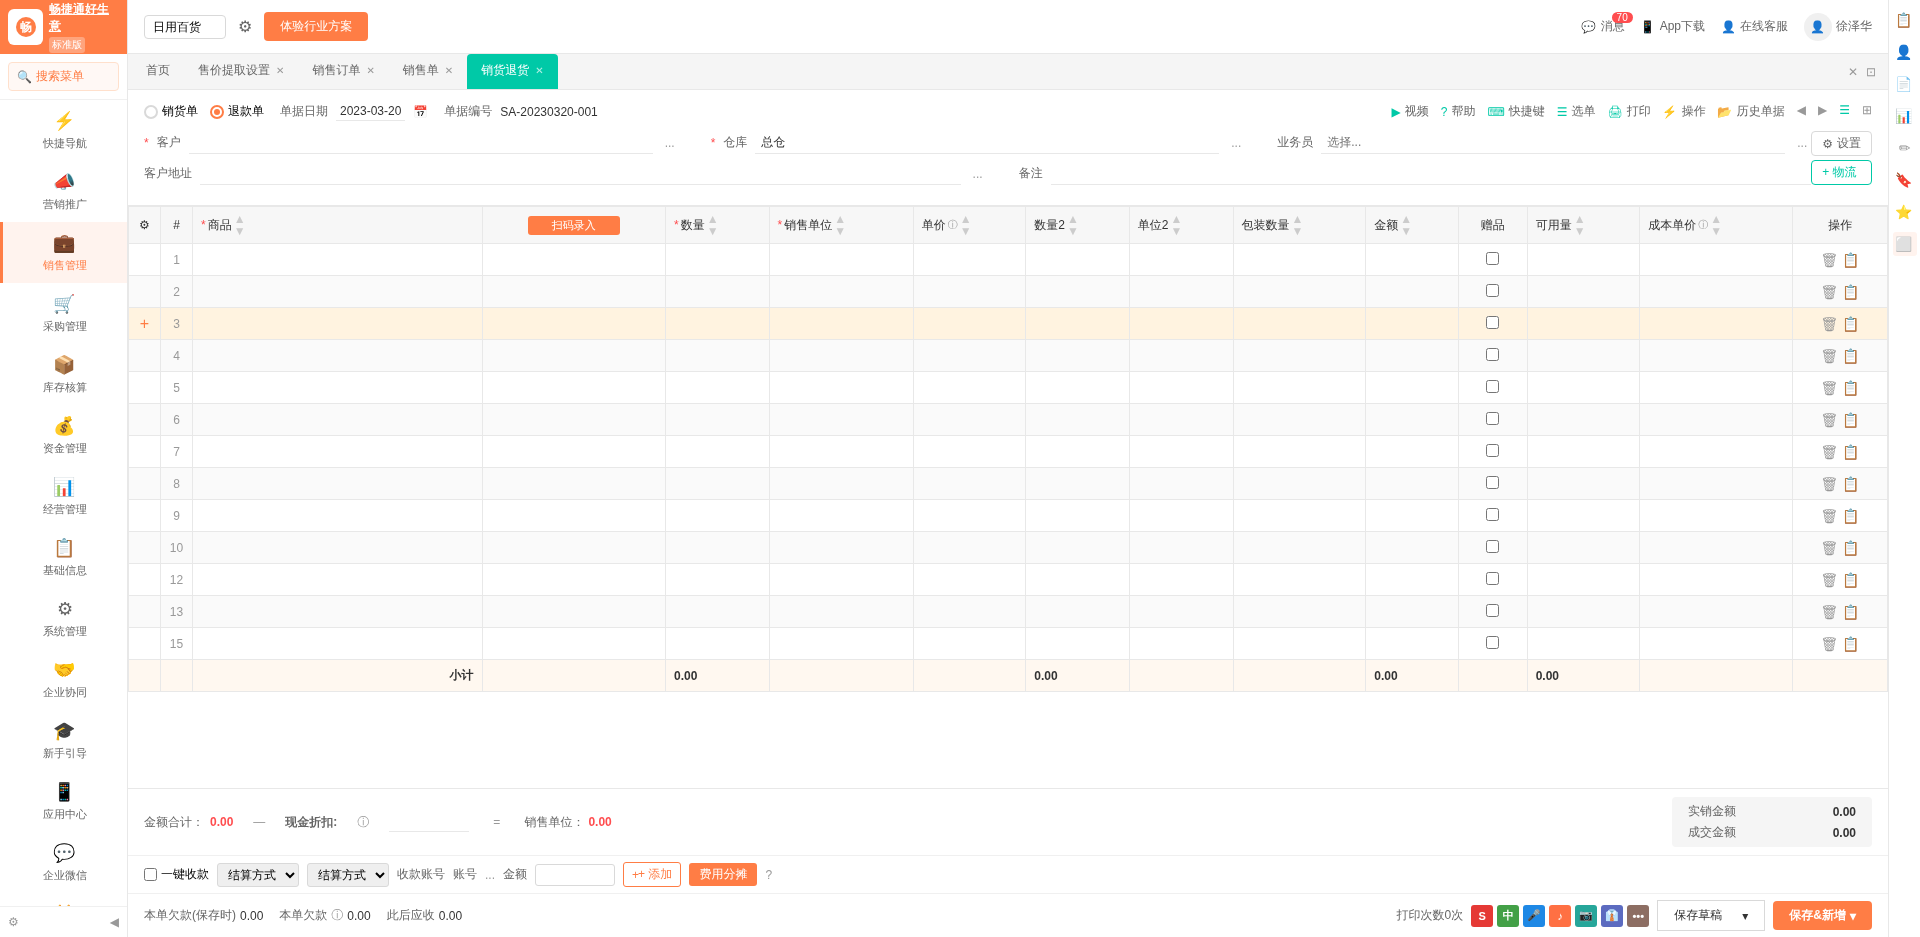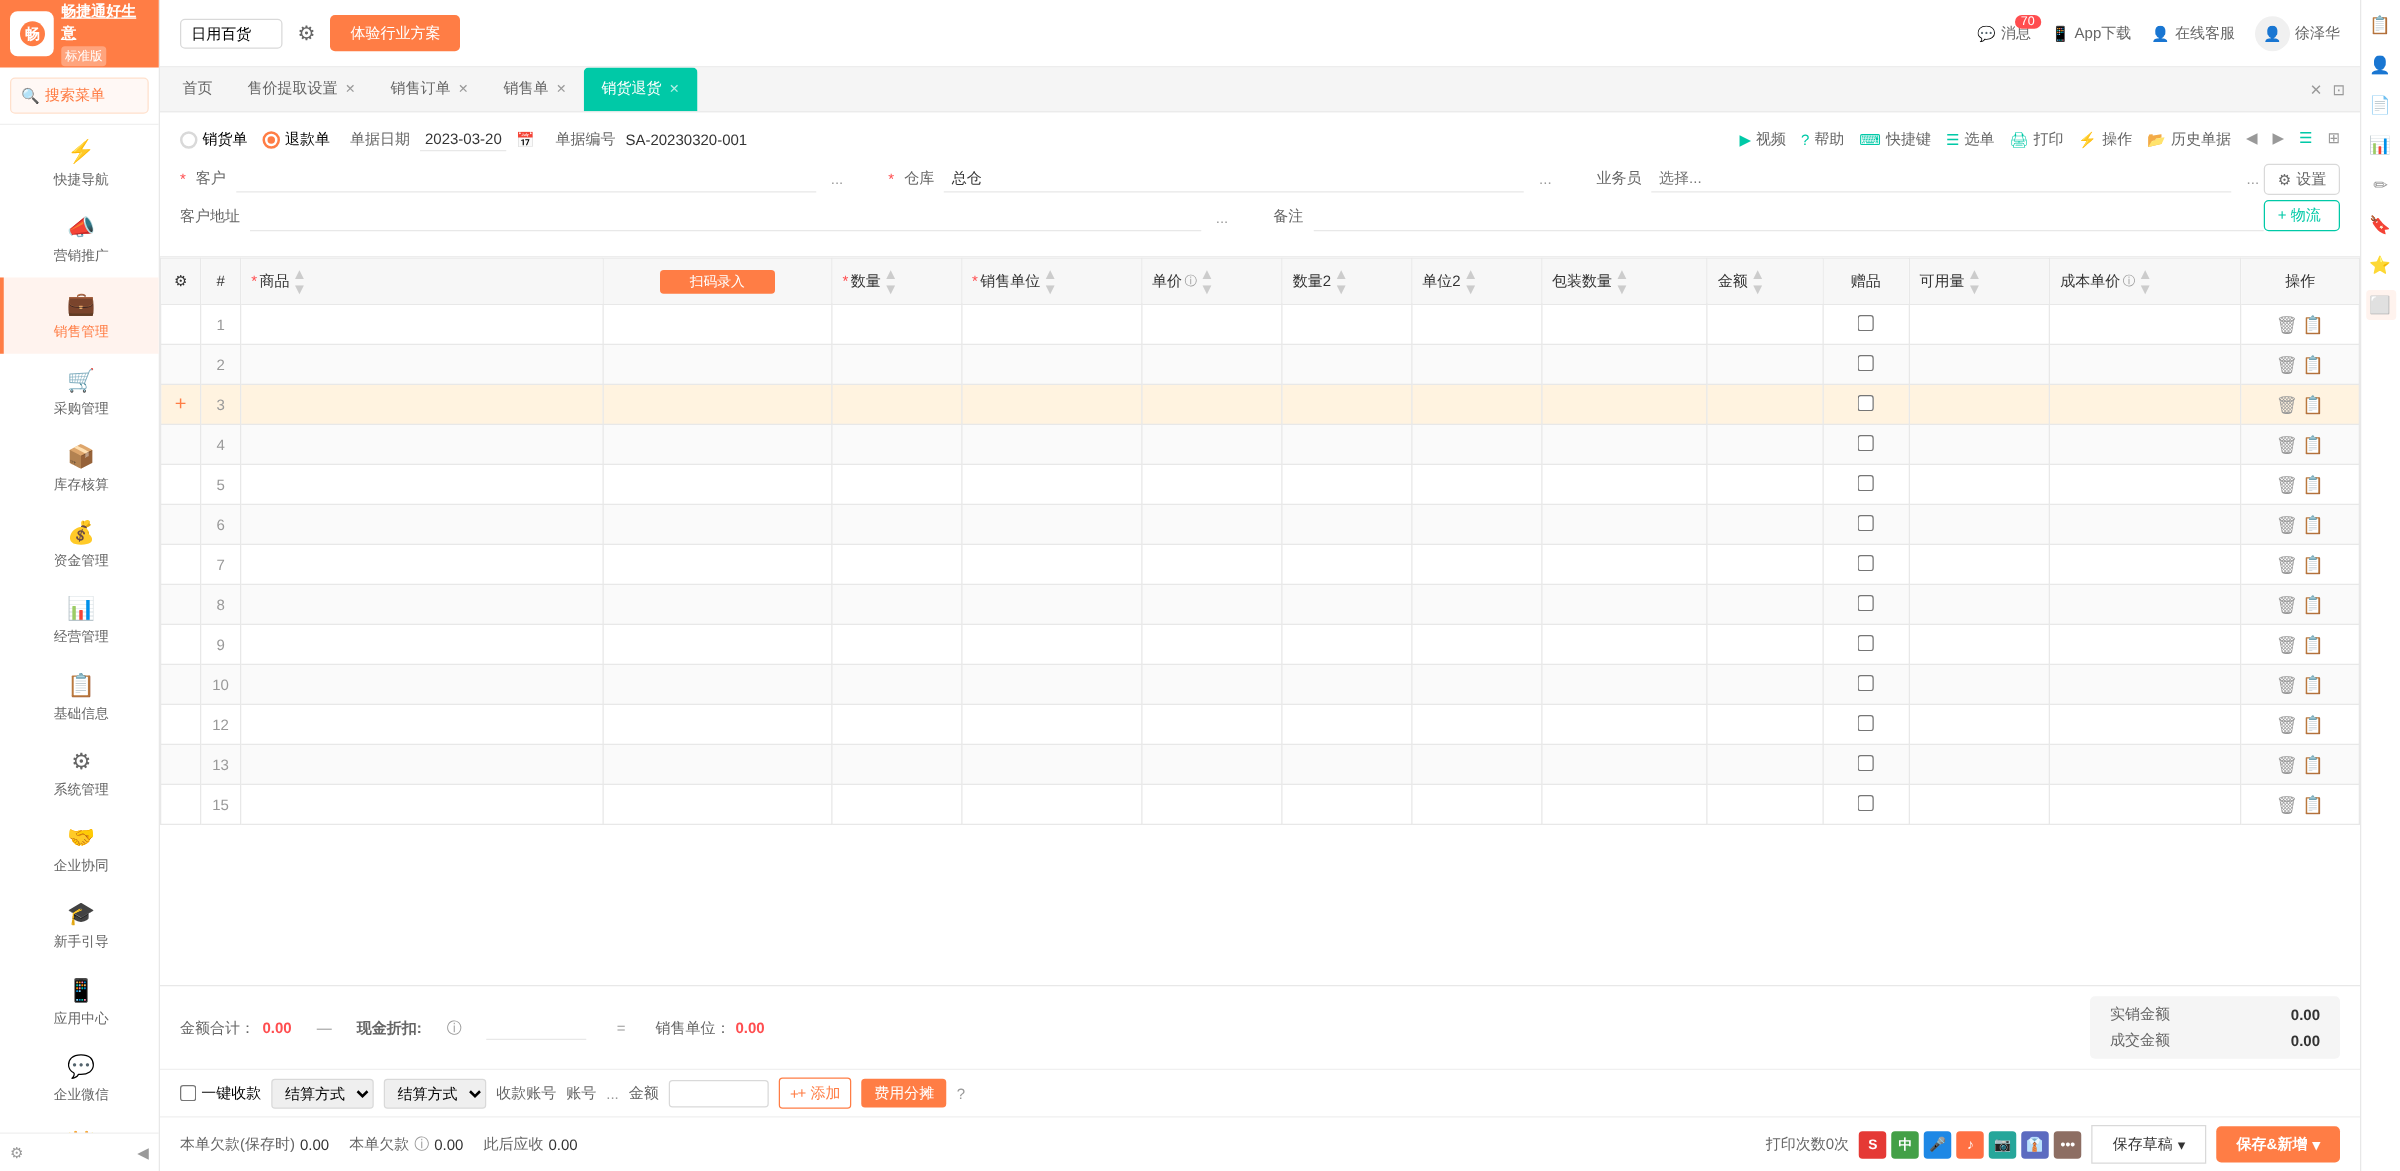--- a/index.html
+++ b/index.html
@@ -103,21 +103,21 @@
     .footer-fenpei-btn { background: #ff7d45; color: #fff; border: none; border-radius: 3px; padding: 3px 10px; cursor: pointer; }
     .footer-help { color: #999; cursor: pointer; }
     .footer-row3 { padding: 6px 16px; display: flex; align-items: center; gap: 16px; }
     .footer-stat { display: flex; align-items: center; gap: 4px; }
     .footer-stat-label { color: #666; }
     .footer-stat-value { color: #333; }
     .footer-action-right { margin-left: auto; display: flex; gap: 8px; align-items: center; }
     .footer-print-info { color: #666; }
     .footer-softwares { display: flex; gap: 4px; align-items: center; }
     .software-icon { width: 22px; height: 22px; border-radius: 3px; display: flex; align-items: center; justify-content: center; font-size: 11px; font-weight: bold; }
-    .btn-save-draft { border: 1px solid #d9d9d9; border-radius: 0; padding: 6px 16px; background: #fff; cursor: pointer; display: flex; align-items: center; gap: 4px; color: #333; text-align: center; }
+    .btn-save-draft { border: 1px solid #d9d9d9; border-radius: 0; padding: 6px 16px; background: #fff; cursor: pointer; display: flex; align-items: center; gap: 20px; color: #333; text-align: center; }
     .btn-save-new { background: #ff7d45; color: #fff; border: none; border-radius: 4px; padding: 6px 16px; cursor: pointer; display: flex; align-items: center; gap: 4px; font-size: 13px; font-weight: bold; }
 
     
     .right-sidebar { width: 32px; background: #fff; border-left: 1px solid #e8e8e8; display: flex; flex-direction: column; align-items: center; padding: 8px 0; gap: 8px; flex-shrink: 0; }
     .right-sidebar-icon { width: 24px; height: 24px; display: flex; align-items: center; justify-content: center; color: #999; cursor: pointer; font-size: 14px; }
     .right-sidebar-icon.active { color: #ff7d45; background: #fff3ee; border-radius: 3px; }
 
     .radio-dot { width: 14px; height: 14px; border-radius: 50%; border: 2px solid #d9d9d9; display: inline-flex; align-items: center; justify-content: center; }
     .radio-dot.checked { border-color: #ff7d45; }
     .radio-dot.checked::after { content: ''; width: 6px; height: 6px; border-radius: 50%; background: #ff7d45; }
@@ -720,20 +720,37 @@
       <td class="checkbox-cell"><input type="checkbox" style=""></td>
       <td></td>
       <td></td>
       <td>
         <div class="action-cell">
           <button class="action-icon-btn">🗑</button>
           <button class="action-icon-btn">📋</button>
         </div>
       </td>
     </tr>
+          <tr class="subtotal-row">
+    <td></td>
+    <td></td>
+    <td class="subtotal-label">小计</td>
+    <td></td>
+    <td>0.00</td>
+    <td></td>
+    <td></td>
+    <td>0.00</td>
+    <td></td>
+    <td></td>
+    <td>0.00</td>
+    <td></td>
+    <td>0.00</td>
+    <td></td>
+    <td></td>
+  </tr>
         </tbody>
     </table>
   </div>
 
   <div class="footer-area">
     <div class="footer-row1">
       <div class="footer-total">
         <span class="footer-total-label">金额合计：</span>
         <span class="footer-total-value">0.00</span>
       </div>

